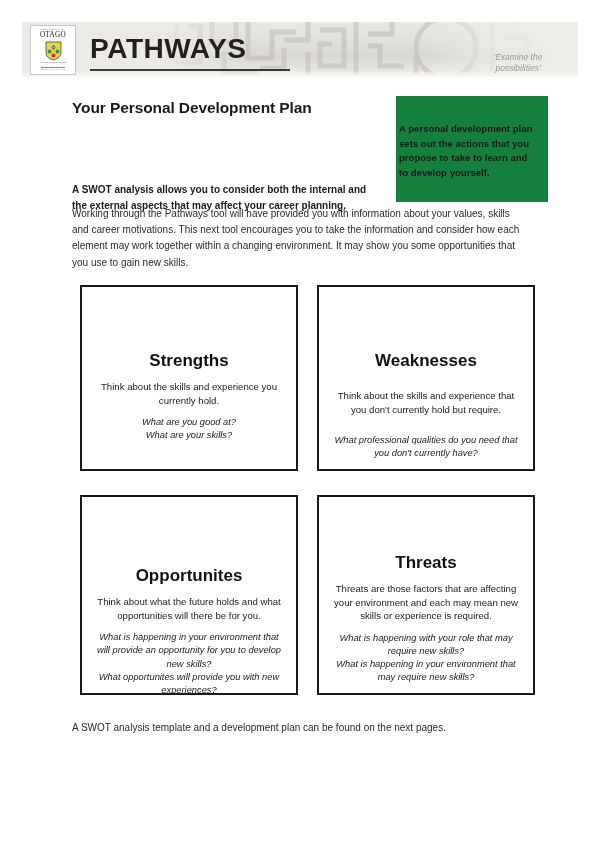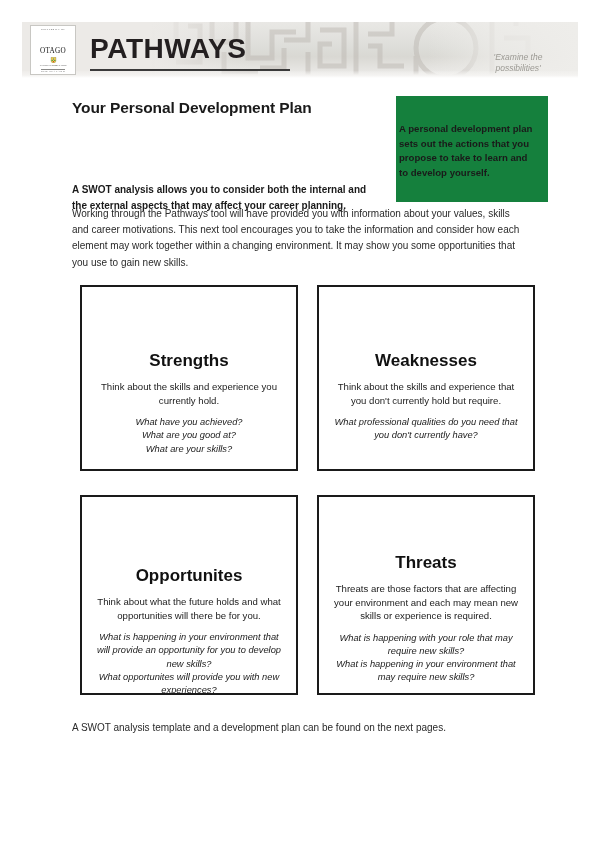--- a/index.html
+++ b/index.html
@@ -84,21 +84,21 @@
     text-transform: uppercase;
     line-height: 1;
   }
   .crest-otago {
     font-size: 7.2px;
     letter-spacing: 0.3px;
     color: #111;
     font-family: "Liberation Serif", serif;
     text-transform: uppercase;
     line-height: 1.1;
-    margin-top: 16px;
+    margin-top: 0px;
   }
   .crest-shield {
     width: 17px;
     height: 20px;
     margin-top: 1px;
   }
   .crest-tagline {
     font-size: 2.4px;
     color: #4a4a4a;
     font-family: "Liberation Serif", serif;
@@ -210,21 +210,21 @@
     position: absolute;
     border: 2px solid #1a1a1a;
     background: #ffffff;
     padding: 28px 12px;
     display: flex;
     flex-direction: column;
     align-items: center;
   }
 
   .box-strengths     { left: 80px;  top: 285px; width: 218px; height: 186px; }
-  .box-weaknesses    { left: 317px; top: 285px; width: 218px; height: 186px; }
+  .box-weaknesses    { left: 317px; top: 285px; width: 218px; height: 186px; gap: 9px; }
   .box-opportunities { left: 80px;  top: 495px; width: 218px; height: 200px; }
   .box-threats       { left: 317px; top: 495px; width: 218px; height: 200px; }
 
   .swot-heading {
     font-size: 17px;
     font-weight: bold;
     color: #111;
     text-align: center;
     width: 100%;
   }
@@ -324,21 +324,20 @@
   <div class="callout">
     <p class="callout-text">A personal development plan sets out the actions that you propose to take to learn and to develop yourself.</p>
   </div>
 
   <p class="body-paragraph">Working through the Pathways tool will have provided you with information about your values, skills and career motivations. This next tool encourages you to take the information and consider how each element may work together within a changing environment. It may show you some opportunities that you use to gain new skills.</p>
 
   <div class="swot-box box-strengths">
     <div class="swot-heading">Strengths</div>
     <div class="swot-lead">Think about the skills and experience you currently hold.</div>
     <div class="swot-prompts">
-      <span class="prompt-line">What have you achieved?</span>
       <span class="prompt-line">What are you good at?</span>
       <span class="prompt-line">What are your skills?</span>
     </div>
   </div>
 
   <div class="swot-box box-weaknesses">
     <div class="swot-heading">Weaknesses</div>
     <div class="swot-lead">Think about the skills and experience that you don't currently hold but require.</div>
     <div class="swot-prompts">
       <span class="prompt-line">What professional qualities do you need that you don't currently have?</span>

